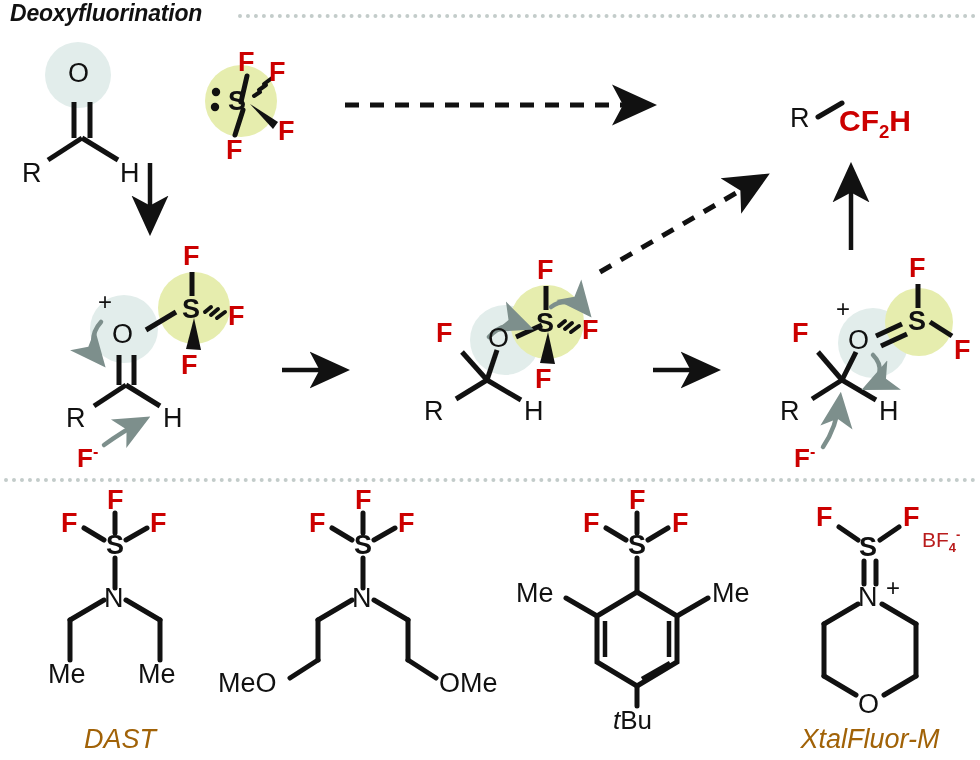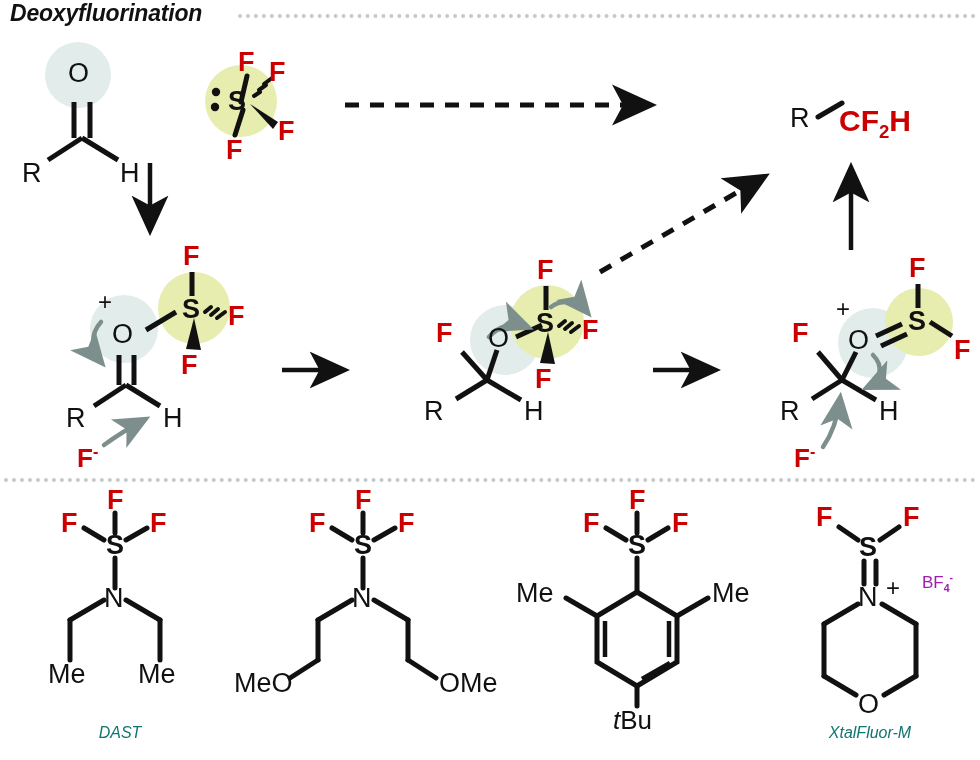--- a/index.html
+++ b/index.html
@@ -70,23 +70,23 @@
     overflow: visible;
     pointer-events: none;
   }
   .zt { z-index: 2; position: absolute; }
 
   
   sup, sub { font-size: 0.62em; font-weight: bold; }
 
   .caption {
     position: absolute;
-    font-size: 16px;
+    font-size: 27px;
     font-style: italic;
-    color: #0f766e;
+    color: #a16207;
     white-space: nowrap;
     text-align: center;
   }
 </style>
 </head>
 <body>
 
 <div class="stage">
 
   <div class="section-title">Deoxyfluorination</div>
@@ -345,37 +345,37 @@
   <div class="atom reg zt" style="left:104px; top:585px;">N</div>
   <div class="atom reg zt" style="left:48px; top:661px;">Me</div>
   <div class="atom reg zt" style="left:138px; top:661px;">Me</div>
   <div class="caption" style="left:0px; top:724px; width:240px;">DAST</div>
 
   <div class="atom zt" style="left:354px; top:532px;">S</div>
   <div class="atom f zt" style="left:355px; top:487px;">F</div>
   <div class="atom f zt" style="left:309px; top:510px;">F</div>
   <div class="atom f zt" style="left:398px; top:510px;">F</div>
   <div class="atom reg zt" style="left:352px; top:585px;">N</div>
-  <div class="atom reg zt" style="left:234px; top:670px;">MeO</div>
+  <div class="atom reg zt" style="left:218px; top:670px;">MeO</div>
   <div class="atom reg zt" style="left:439px; top:670px;">OMe</div>
 
   <div class="atom zt" style="left:628px; top:532px;">S</div>
   <div class="atom f zt" style="left:629px; top:487px;">F</div>
   <div class="atom f zt" style="left:583px; top:510px;">F</div>
   <div class="atom f zt" style="left:672px; top:510px;">F</div>
   <div class="atom reg zt" style="left:516px; top:580px;">Me</div>
   <div class="atom reg zt" style="left:712px; top:580px;">Me</div>
   <div class="zt" style="left:613px; top:707px; font-size:26px; color:#111111; line-height:1;">
     <span style="font-style:italic;">t</span><span>Bu</span>
   </div>
 
   <div class="atom zt" style="left:859px; top:534px;">S</div>
   <div class="atom f zt" style="left:816px; top:504px;">F</div>
   <div class="atom f zt" style="left:903px; top:504px;">F</div>
   <div class="atom reg zt" style="left:858px; top:584px;">N</div>
   <div class="atom reg zt" style="left:886px; top:576px; font-size:24px;">+</div>
   <div class="atom reg zt" style="left:858px; top:691px;">O</div>
-  <div class="zt" style="left:922px; top:572px; font-size:17px; color:#a21caf; line-height:1; font-weight:normal;">
+  <div class="zt" style="left:922px; top:528px; font-size:21px; color:#b91c1c; line-height:1; font-weight:normal;">
     <span>B</span><span>F</span><sub>4</sub><sup>-</sup>
   </div>
   <div class="caption" style="left:760px; top:724px; width:220px;">XtalFluor-M</div>
 
 </div>
 
 </body></html>

